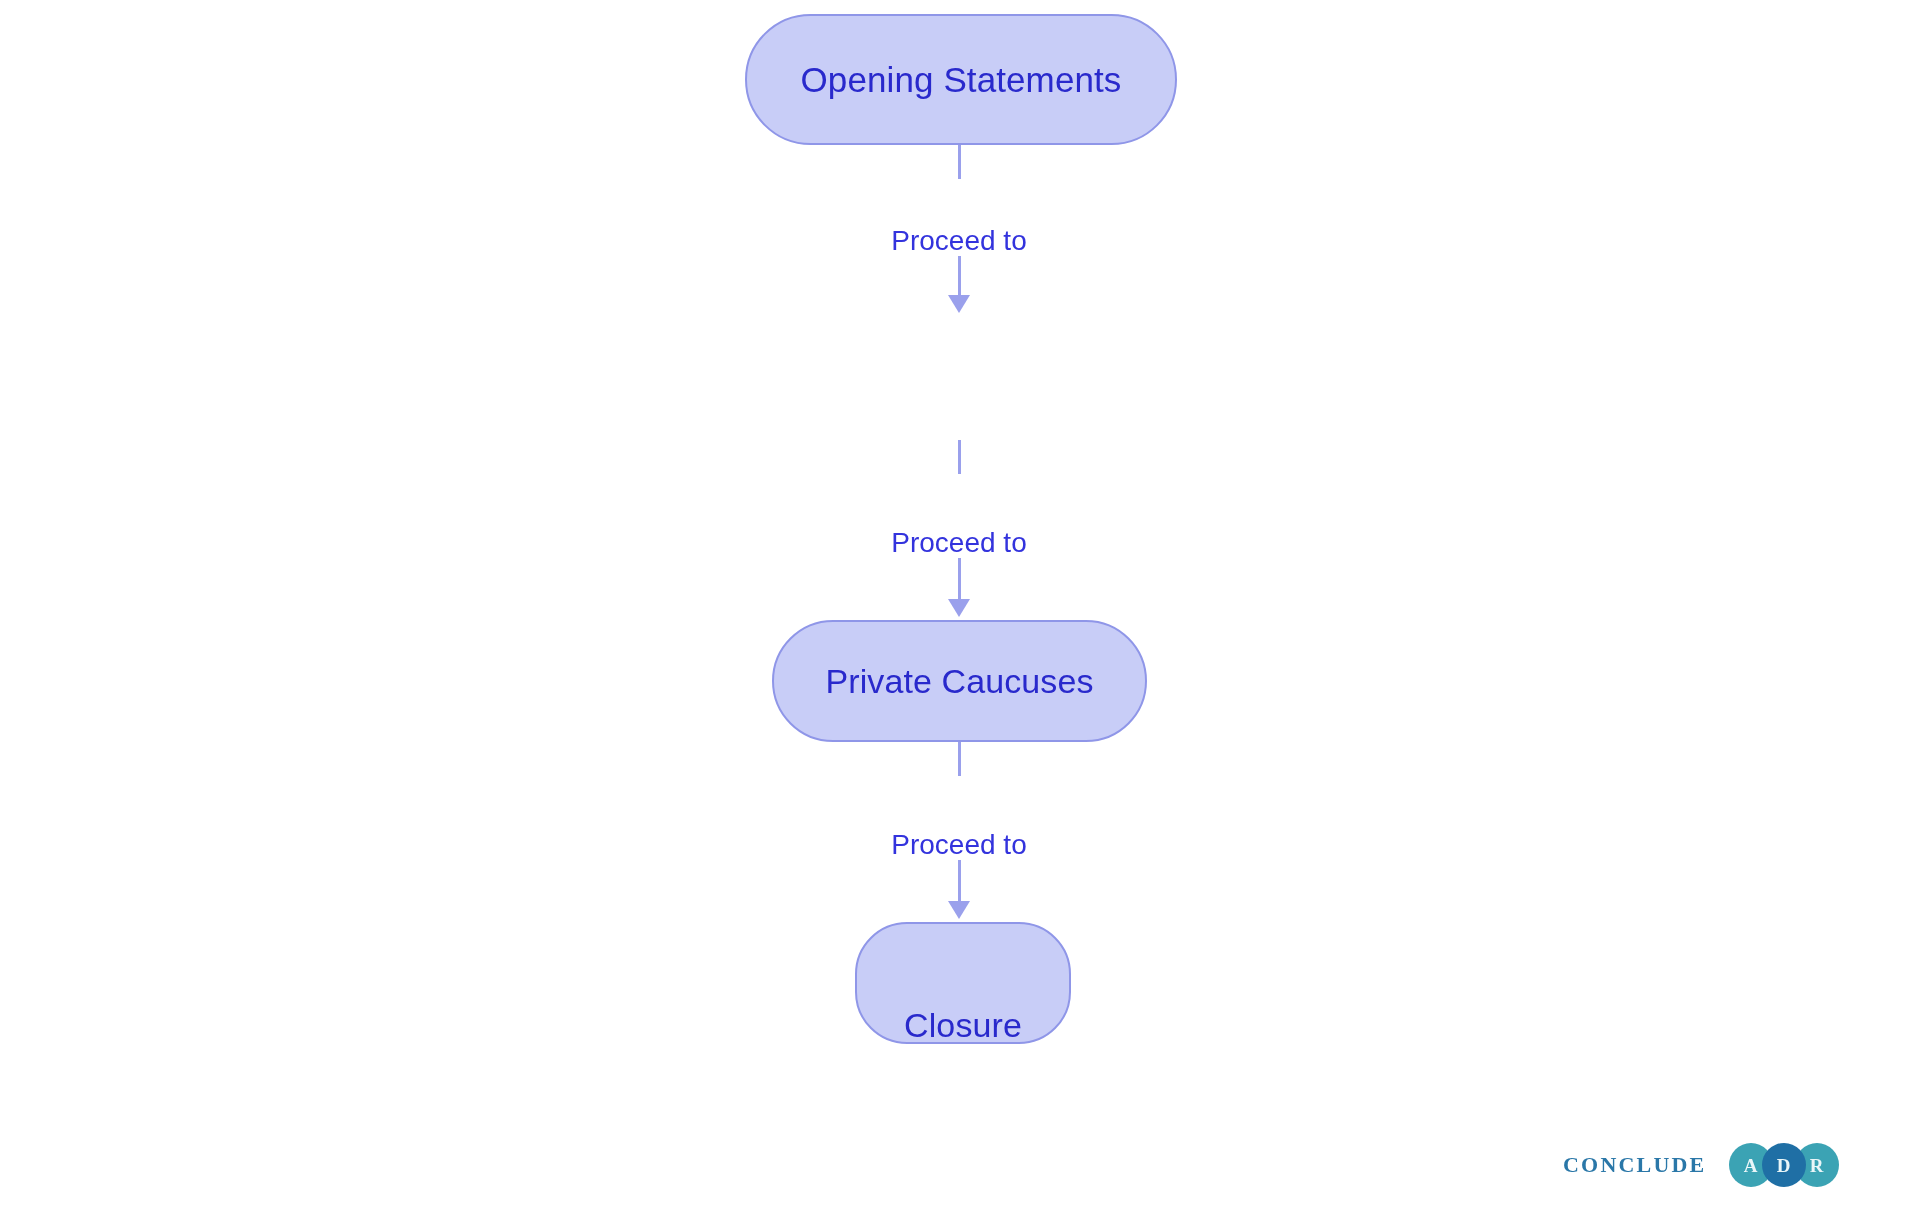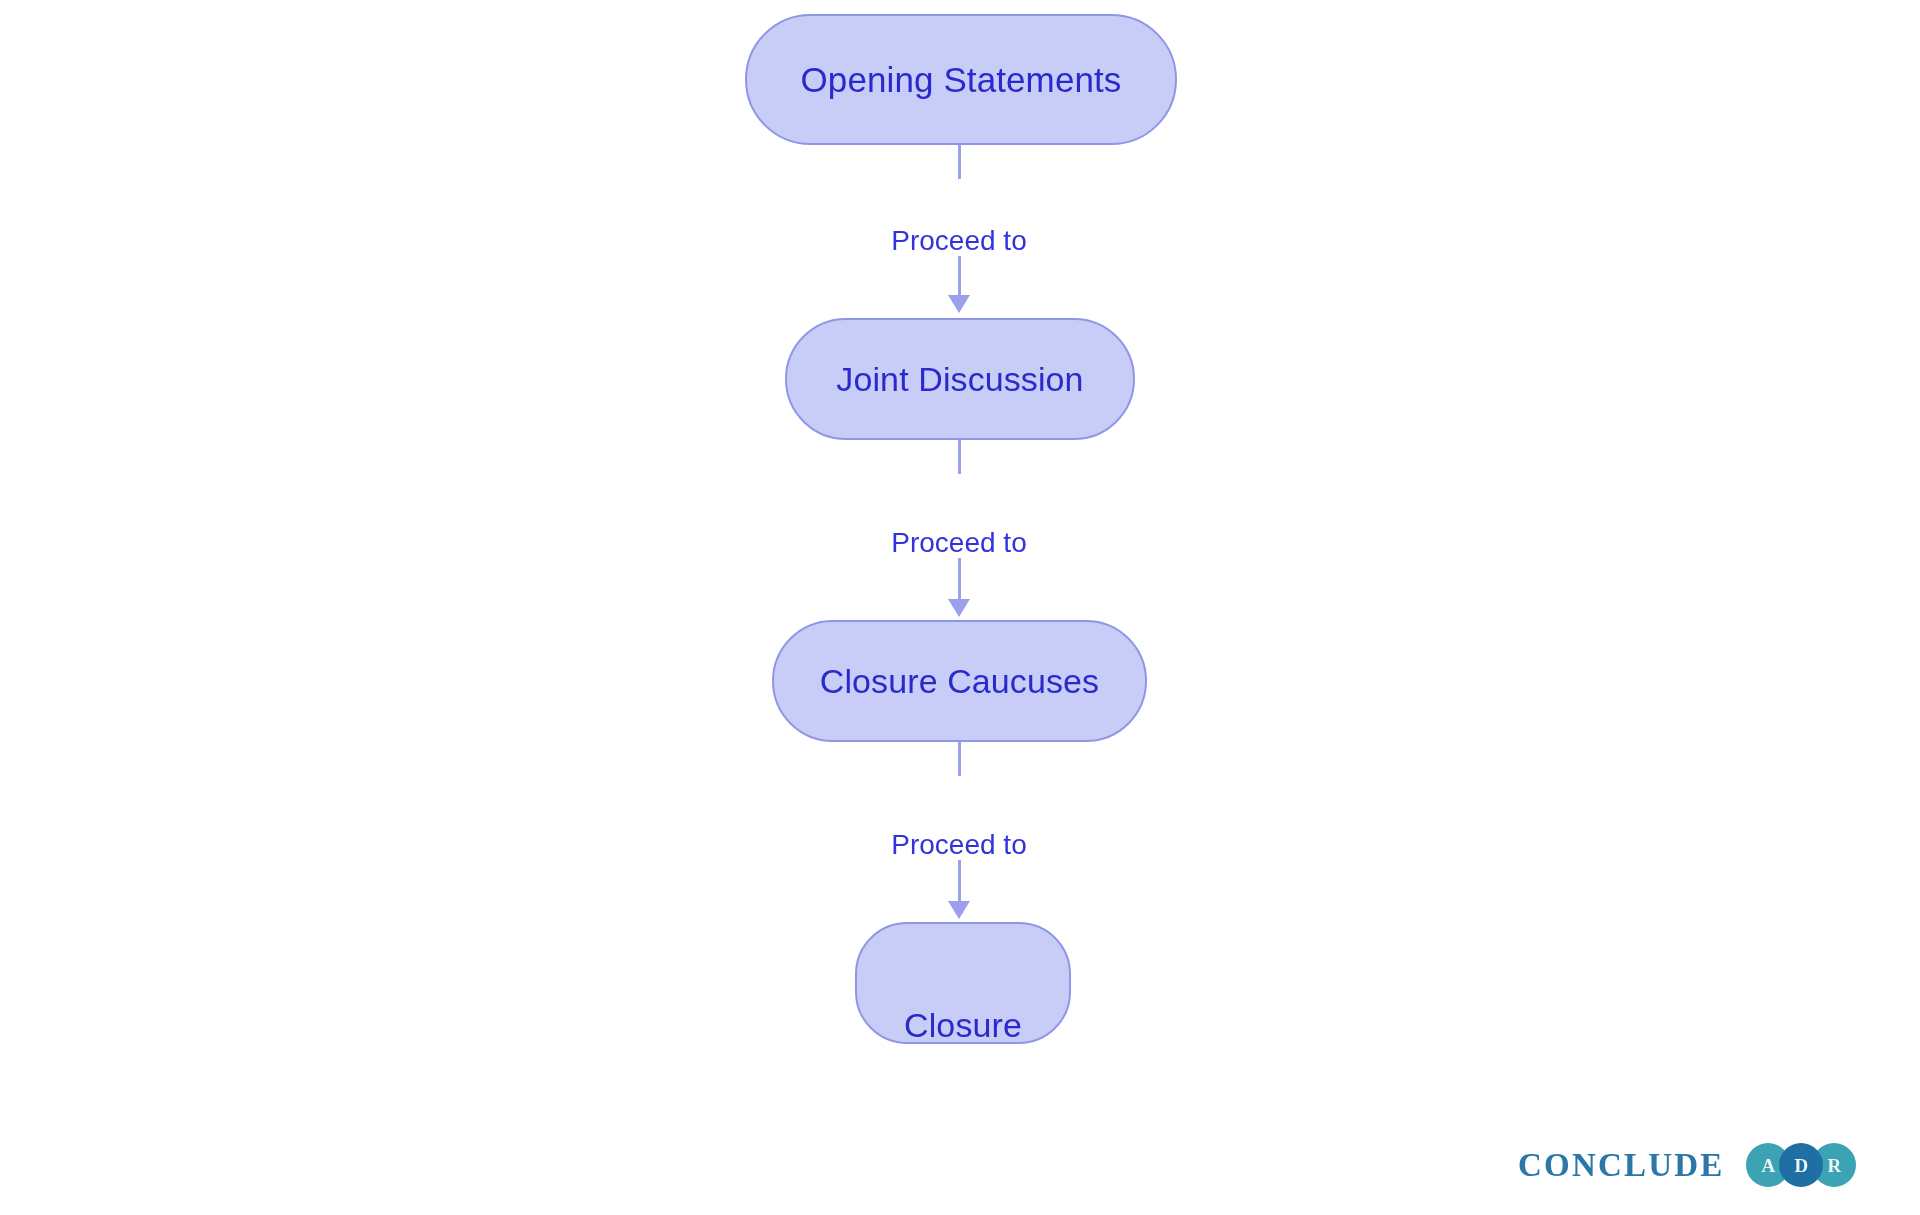--- a/index.html
+++ b/index.html
@@ -129,25 +129,26 @@
     position: absolute;
     left: 1518px;
     top: 1136px;
     height: 58px;
     display: flex;
     align-items: center;
   }
   .brand-wordmark {
     font-family: "Liberation Serif", serif;
     font-weight: 700;
-    font-size: 33px;
+    font-size: 22px;
     letter-spacing: 2.2px;
     color: #2a77a8;
     line-height: 1;
     margin-right: 22px;
+    margin-left: 45px;
   }
   .brand-circles {
     position: relative;
     width: 130px;
     height: 44px;
   }
   .brand-circle {
     position: absolute;
     top: 0;
     width: 44px;
@@ -173,31 +174,28 @@
 
   <div class="node node-opening-statements">
     <span>Opening Statements</span>
   </div>
 
   <div class="edge-line edge1-seg-a"></div>
   <div class="edge-label edge1-label">Proceed to</div>
   <div class="edge-line edge1-seg-b"></div>
   <div class="edge-arrow edge1-arrow"></div>
 
-  <div class="node node-joint-discussion">
-    <span>Joint Discussion</span>
-  </div>
 
   <div class="edge-line edge2-seg-a"></div>
   <div class="edge-label edge2-label">Proceed to</div>
   <div class="edge-line edge2-seg-b"></div>
   <div class="edge-arrow edge2-arrow"></div>
 
   <div class="node node-private-caucuses">
-    <span>Closure Caucuses</span>
+    <span>Private Caucuses</span>
   </div>
 
   <div class="edge-line edge3-seg-a"></div>
   <div class="edge-label edge3-label">Proceed to</div>
   <div class="edge-line edge3-seg-b"></div>
   <div class="edge-arrow edge3-arrow"></div>
 
   <div class="node node-closure">
     <span>Closure</span>
   </div>

